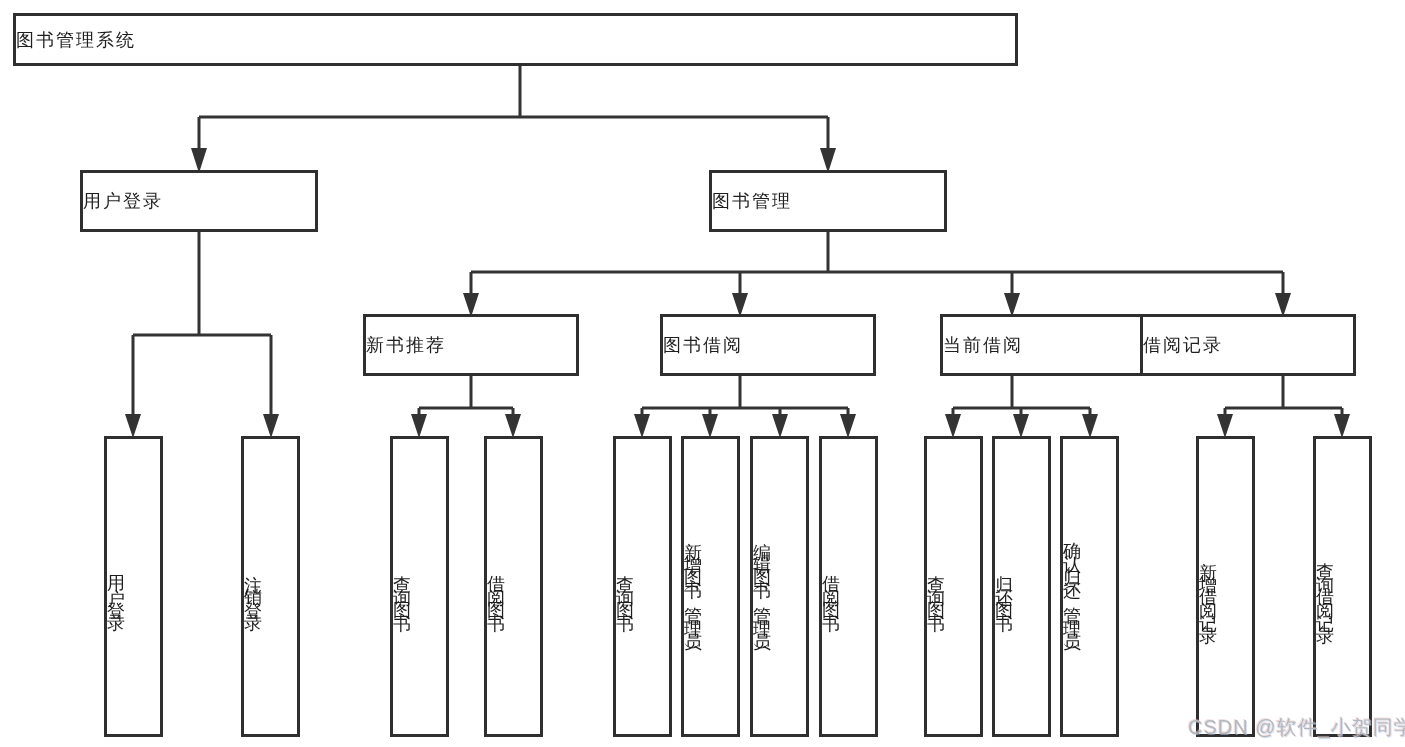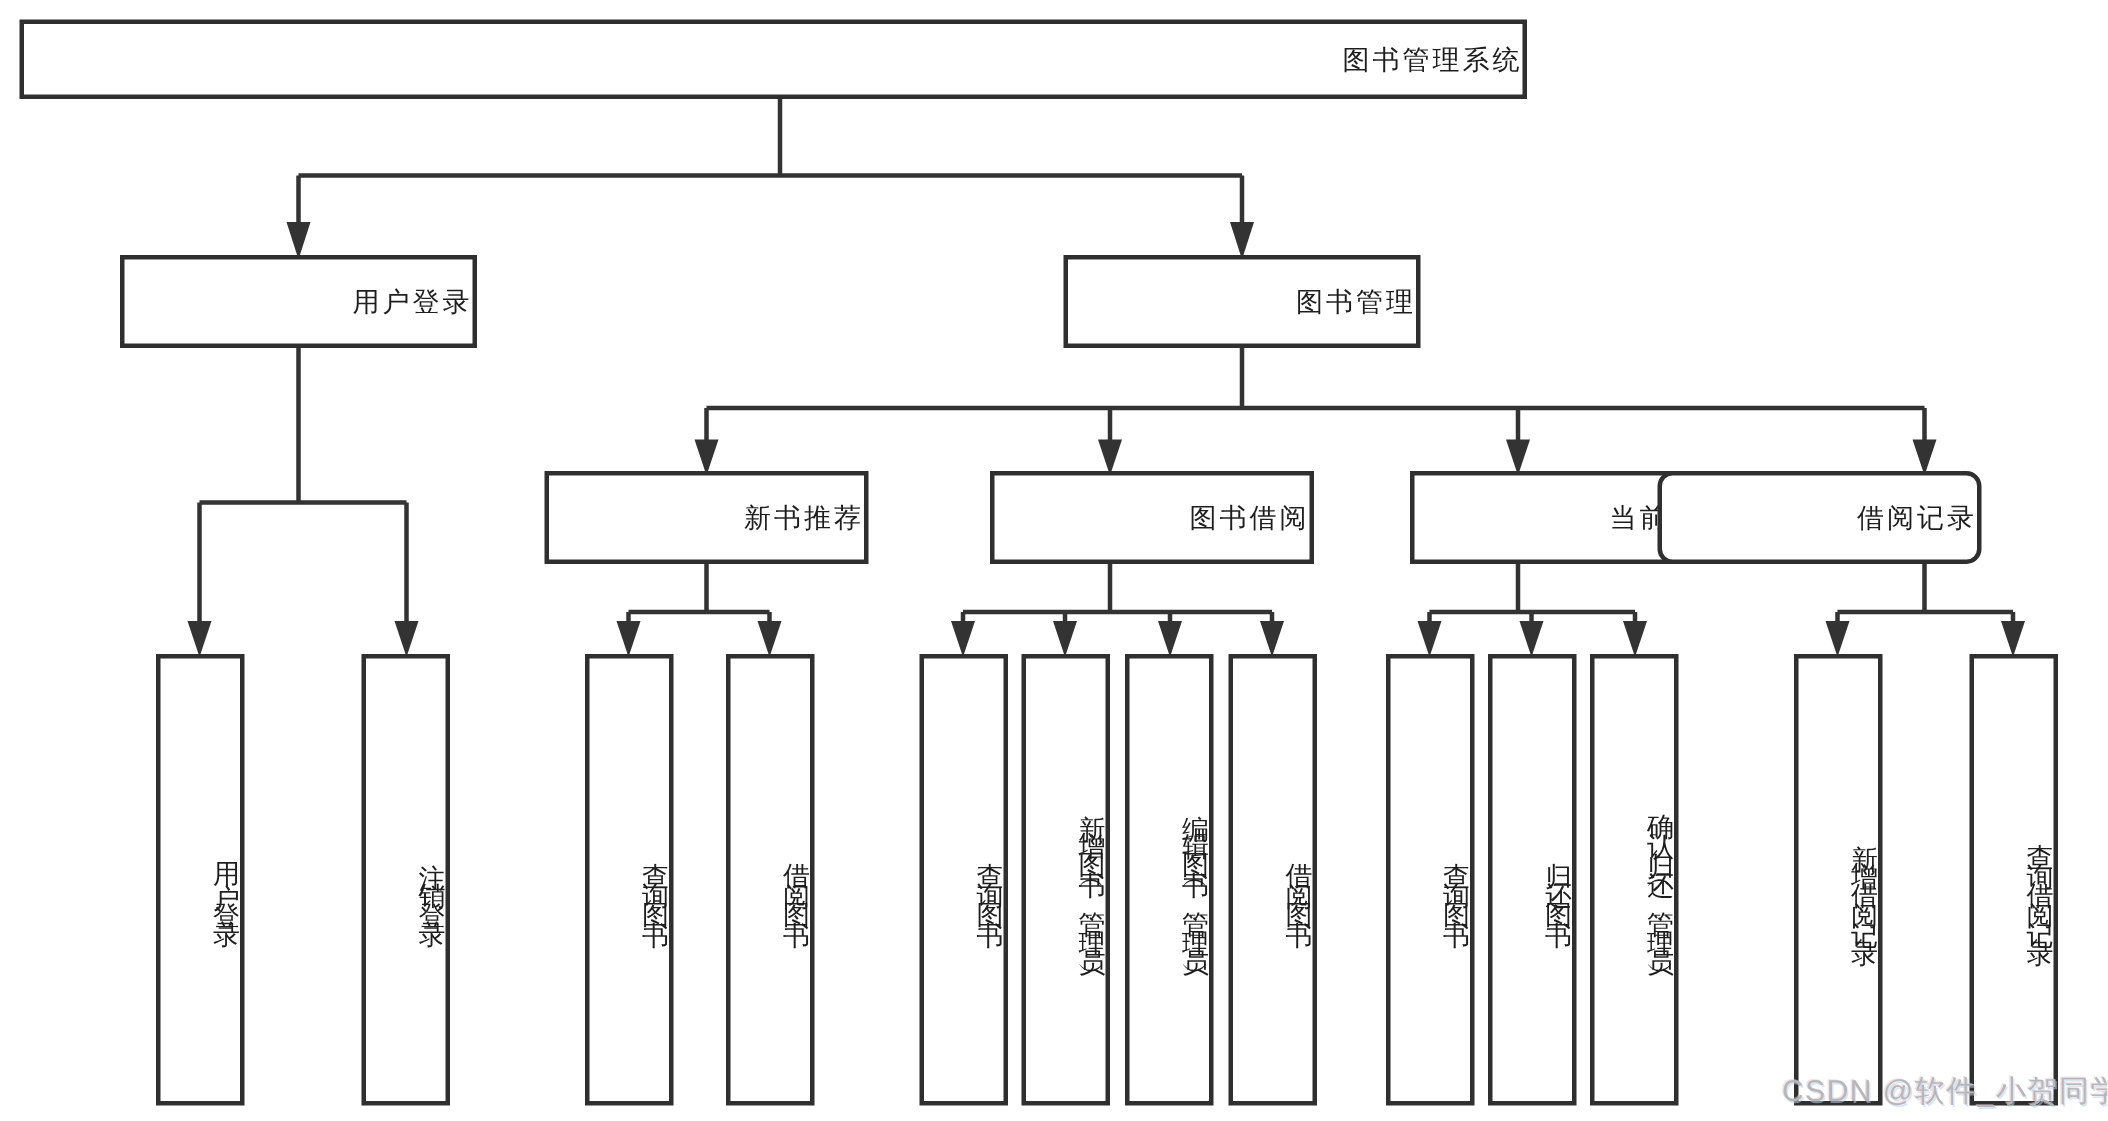--- a/index.html
+++ b/index.html
@@ -17,40 +17,40 @@
     width: 1405px; height: 747px;
     pointer-events: none;
   }
   .node {
     position: absolute;
     box-sizing: border-box;
     background: #ffffff;
     border: 3px solid #2f2f2f;
     display: flex;
     align-items: center;
-    justify-content: flex-end;
+    justify-content: flex-start;
   }
   .node .lbl {
     color: #1e1e1e;
     font-size: 18px;
     letter-spacing: 2px;
     white-space: nowrap;
   }
   
   .root { left: 13px; top: 13px; width: 1005px; height: 53px; }
   
   .l2 { top: 170px; width: 238px; height: 62px; }
   .l2.user-login  { left: 80px; }
   .l2.book-mgmt   { left: 709px; }
   
-  .l3 { top: 314px; width: 216px; height: 62px; padding-left: 33px; }
+  .l3 { top: 314px; width: 216px; height: 62px; }
   .l3.p1 { left: 363px; }
   .l3.p2 { left: 632px; margin-left: 28px; }
   .l3.p3 { left: 940px; }
-  .l3.p4 { left: 1105px; border-radius: 10px; }
+  .l3.p4 { left: 1140px; }
   
   .v { top: 436px; width: 59px; height: 301px; }
   .v .lbl {
     writing-mode: vertical-rl;
     letter-spacing: 13px;
     line-height: 1;
   }
   .v.c01 { left: 104px; }
   .v.c02 { left: 241px; }
   .v.c03 { left: 390px; }

